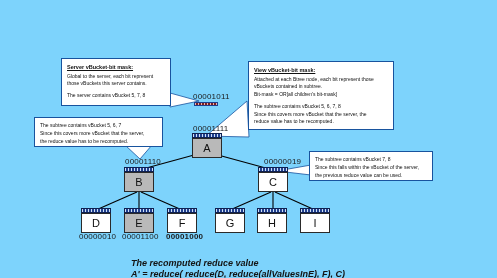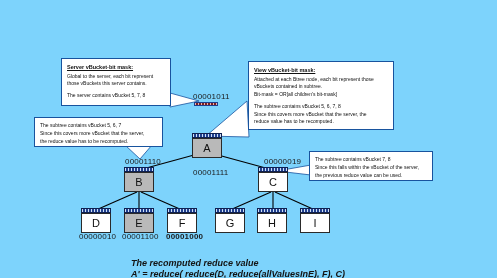--- a/index.html
+++ b/index.html
@@ -140,21 +140,21 @@
   <svg class="tail" style="left:0;top:0;" width="497" height="278" viewBox="0 0 497 278">
     <polygon points="170,93 199,101 170,107" fill="#ffffff" stroke="#18539e" stroke-width="0.8"></polygon>
     <polygon points="249,137 206,136 247,101" fill="#ffffff" stroke="#18539e" stroke-width="0.8"></polygon>
     <polygon points="125,145 140,159 152,145" fill="#ffffff" stroke="#18539e" stroke-width="0.8"></polygon>
     <polygon points="311,165 277,171 311,175" fill="#ffffff" stroke="#18539e" stroke-width="0.8"></polygon>
   </svg>
 
   <div class="mask" style="left:193px; top:92px;">00001011</div>
   <div class="server-strip" style="left:194px; top:102px;"></div>
 
-  <div class="mask" style="left:193px; top:124px;margin-top:44px;">00001111</div>
+  <div class="mask" style="left:193px; top:124px;">00001111</div>
   <div class="mask" style="left:118px; top:157px;margin-left:7px;">00001110</div>
   <div class="mask" style="left:264px; top:157px;">00000019</div>
   <div class="mask" style="left:79px; top:232px;text-align:right;">00000010</div>
   <div class="mask" style="left:122px; top:232px;text-align:center;">00001100</div>
   <div class="mask" style="left:166px; top:232px;font-weight:bold;">00001000</div>
 
   <div class="node" style="left:192px; top:133px;">
     <div class="node-bar"></div>
     <div class="node-box shaded">A</div>
   </div>

